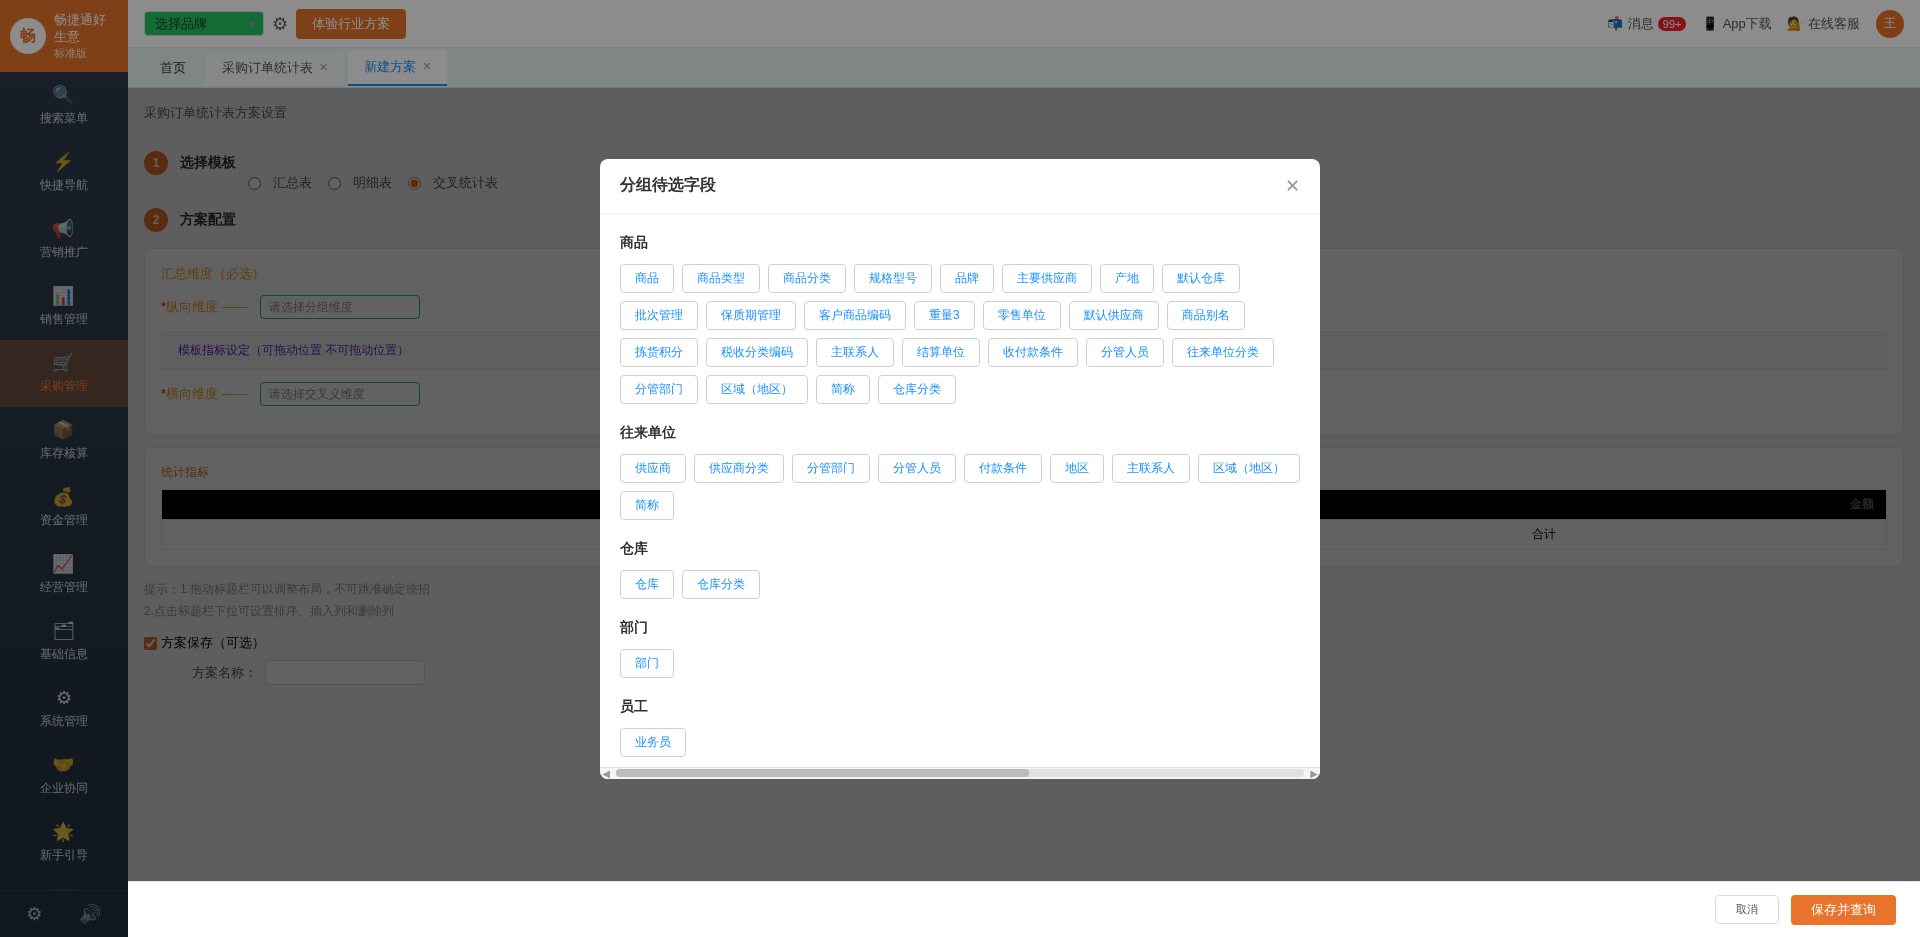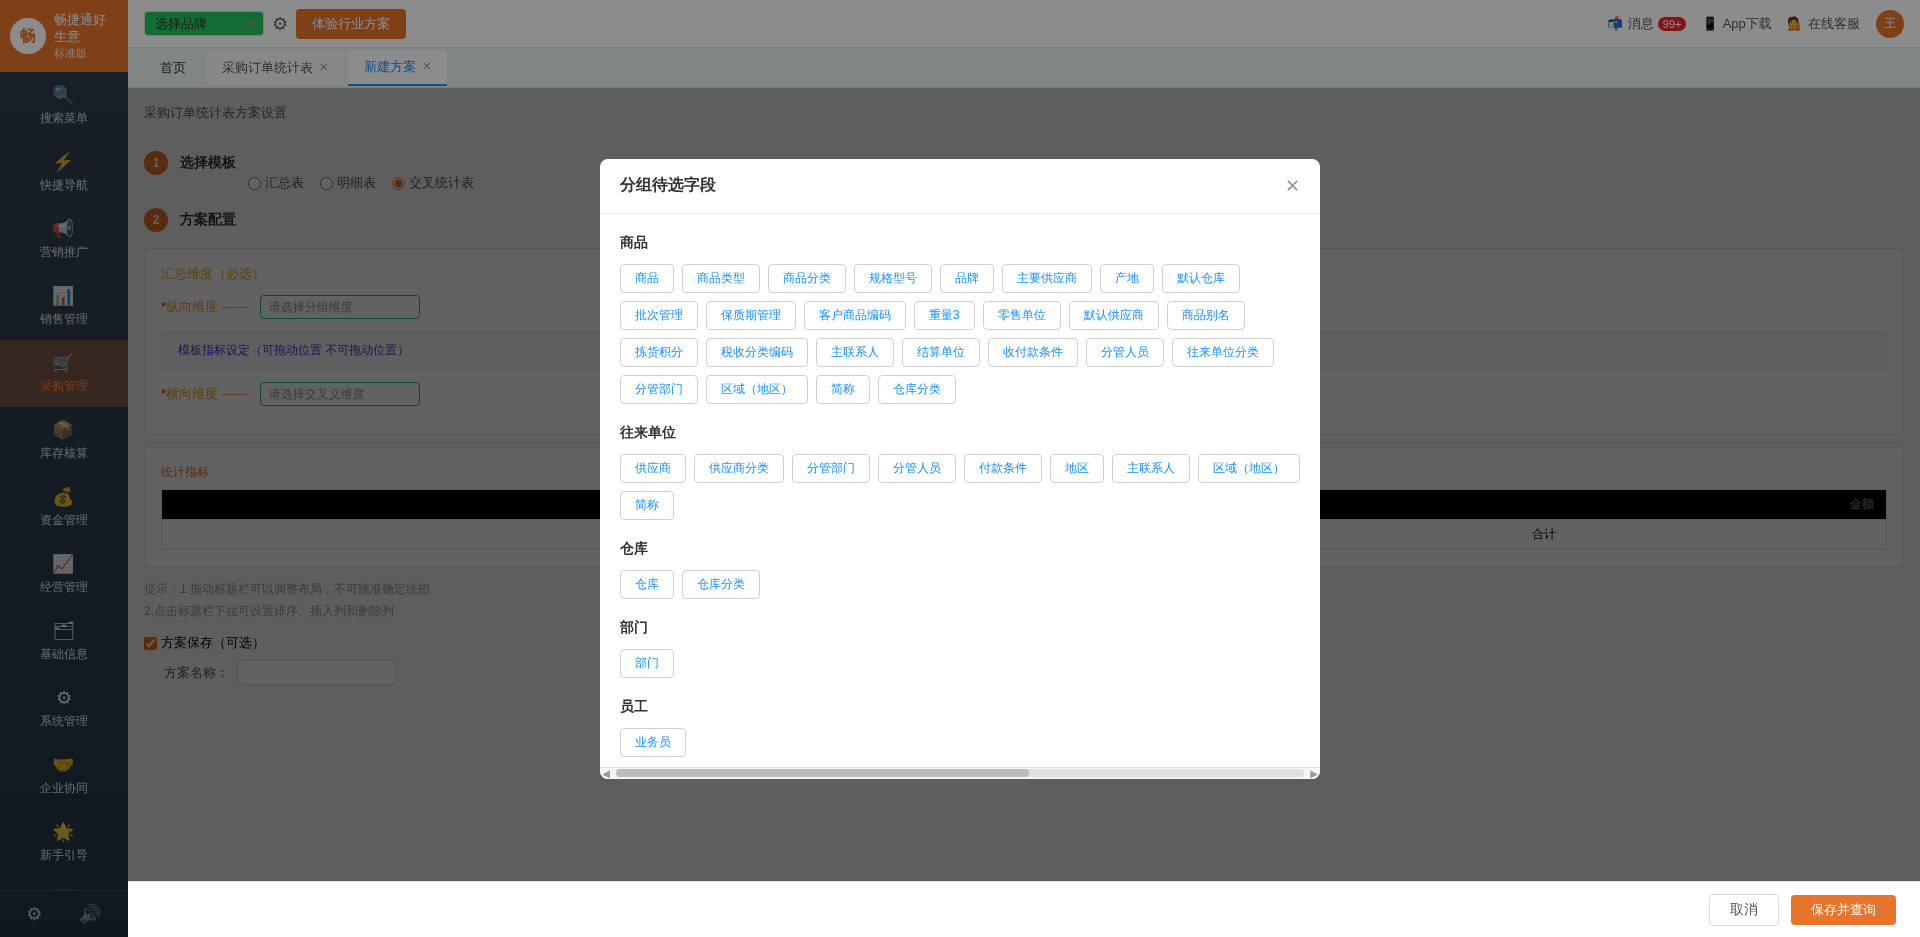--- a/index.html
+++ b/index.html
@@ -79,21 +79,21 @@
       position: relative;
     }
 
     .page-title { font-size: 13px; color: #666; margin-bottom: 12px; }
 
     
     .step-row { display: flex; align-items: center; gap: 12px; margin-bottom: 16px; }
     .step-badge { width: 24px; height: 24px; border-radius: 50%; background: #e8732a; color: white; display: flex; align-items: center; justify-content: center; font-size: 12px; font-weight: bold; flex-shrink: 0; }
     .step-label { font-size: 14px; font-weight: bold; color: #333; }
     .radio-group { display: flex; align-items: center; gap: 16px; }
-    .radio-item { display: flex; align-items: center; gap: 4px; cursor: pointer; color: #555; font-size: 13px; margin-top: 40px; }
+    .radio-item { display: flex; align-items: center; gap: 12px; cursor: pointer; color: #555; font-size: 13px; margin-top: 40px; }
     .radio-item input { accent-color: #e8732a; }
 
     
     .modal-backdrop {
       position: fixed; top: 0; left: 0; width: 1920px; height: 937px;
       background: rgba(0,0,0,0.45); z-index: 100;
       display: flex; align-items: center; justify-content: center;
     }
 
     
@@ -155,30 +155,30 @@
     }
     .required-star { color: #f00; }
 
     .indicators-bar {
       background: #fafafa; border: 1px solid #e8e8e8; border-radius: 4px;
       padding: 10px 16px; margin-bottom: 12px; font-size: 12px; color: #6d28d9;
     }
     .stats-table { width: 100%; border-collapse: collapse; margin-top: 8px; }
     .stats-table th, .stats-table td { border: 1px solid #e8e8e8; padding: 6px 12px; text-align: center; font-size: 12px; }
     .stats-table th { background: #000000; color: #666; text-align: right; }
-    .btn-cancel { border: 1px solid #d9d9d9; background: white; border-radius: 4px; padding: 6px 20px; cursor: pointer; font-size: 14px; color: #555; }
+    .btn-cancel { border: 1px solid #d9d9d9; background: white; border-radius: 4px; padding: 6px 20px; cursor: pointer; font-size: 11px; color: #555; }
     .btn-save { background: #e8732a; color: white; border: none; border-radius: 4px; padding: 6px 20px; cursor: pointer; font-size: 13px; }
 
     
     .checkbox-row { display: flex; align-items: center; gap: 4px; margin-bottom: 8px; }
     .checkbox-row input { accent-color: #e8732a; }
 
     
     .scheme-name-row { display: flex; align-items: center; gap: 8px; padding-left: 20px; }
-    .scheme-name-label { font-size: 13px; color: #555; }
+    .scheme-name-label { font-size: 13px; color: #555; margin-left: 28px; }
     .scheme-name-input { border: 1px solid #ddd; border-radius: 4px; padding: 4px 8px; font-size: 13px; width: 160px; }
 
     
     .hint-text { font-size: 12px; color: #999; line-height: 1.8; }
 
     
     .scroll-arrow { width: 12px; text-align: center; color: #999; font-size: 10px; cursor: pointer; flex-shrink: 0; padding: 0 2px; }
 
     
     .page-overlay {

